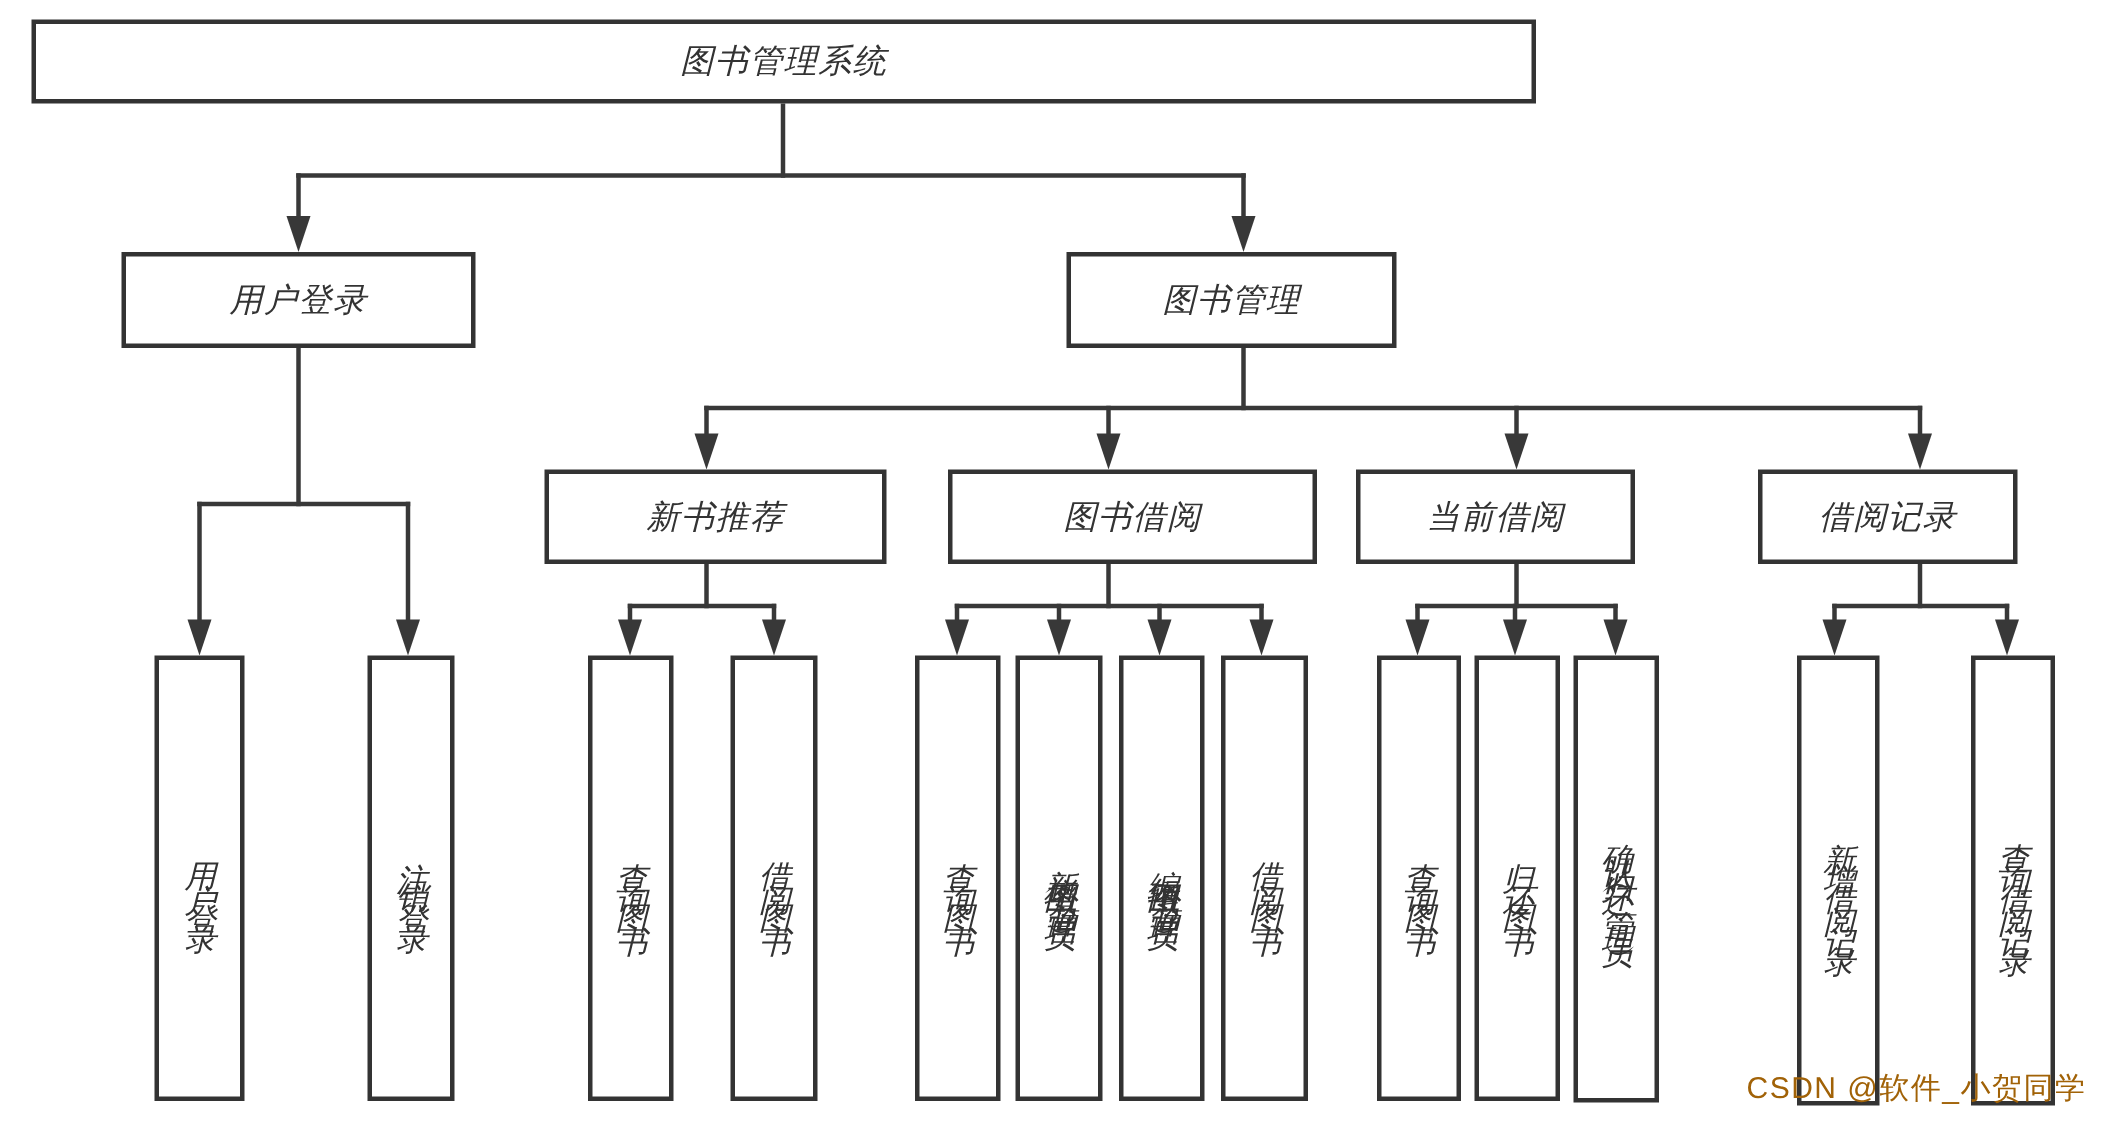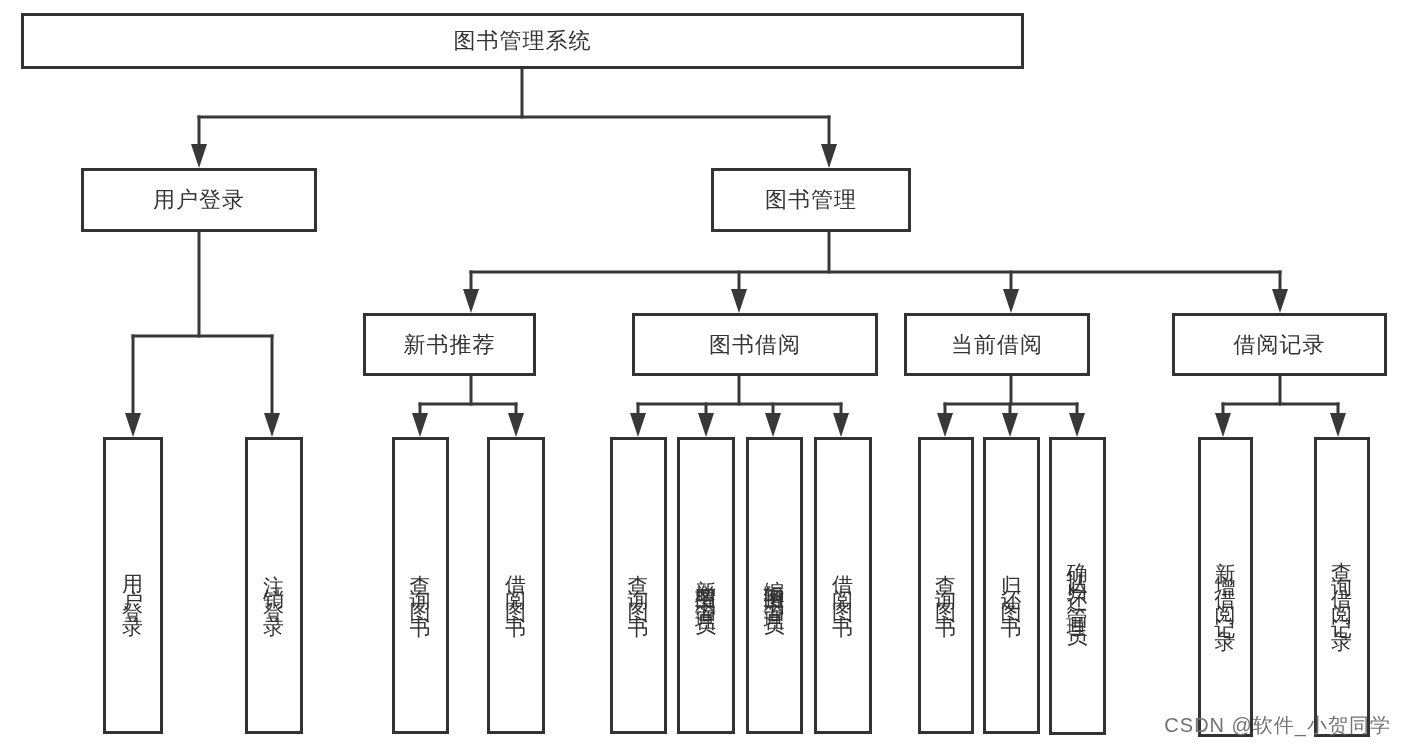--- a/index.html
+++ b/index.html
@@ -5,32 +5,32 @@
   html,body { margin:0; padding:0; background:#ffffff; }
   .canvas {
     position:relative; width:1405px; height:747px; background:#ffffff;
     font-family:"Liberation Sans","DejaVu Sans",sans-serif;
     color:#333333; overflow:hidden;
   }
   svg.connectors { position:absolute; left:0; top:0; width:1405px; height:747px; }
   .node {
     position:absolute; box-sizing:border-box;
     border:3px solid #333333; background:#ffffff;
-    display:flex; align-items:center; justify-content:center;
+    display:flex; align-items:center; justify-content:center;font-style:italic;
   }
   .node.h span { font-size:22px; letter-spacing:1px; white-space:nowrap; }
   .node.v span {
     writing-mode:vertical-rl; text-orientation:mixed;
     font-size:21px; line-height:1; letter-spacing:14px;
   }
   .node.v.semi span  { letter-spacing:9px; }
   .node.v.tight span { letter-spacing:5px; }
   .watermark {
     position:absolute; right:14px; bottom:8px;
-    font-size:20px; color:#737373; letter-spacing:1px; white-space:nowrap;
+    font-size:20px; color:#a16207; letter-spacing:1px; white-space:nowrap;
   }
 </style>
 </head>
 <body>
 
 <div class="canvas">
 
   <svg class="connectors" viewBox="0 0 1405 747" xmlns="http://www.w3.org/2000/svg">
     <g stroke="#383838" stroke-width="3" stroke-linecap="square" fill="none">
 
@@ -97,34 +97,34 @@
     </g>
   </svg>
 
   <div class="node h" style="left:21px;top:13px;width:1003px;height:56px">
     <span>图书管理系统</span>
   </div>
 
   <div class="node h" style="left:81px;top:168px;width:236px;height:64px">
     <span>用户登录</span>
   </div>
-  <div class="node h" style="left:711px;top:168px;width:200px;height:64px">
+  <div class="node h" style="left:711px;top:168px;width:220px;height:64px">
     <span>图书管理</span>
   </div>
 
-  <div class="node h" style="left:363px;top:313px;width:173px;height:63px">
+  <div class="node h" style="left:363px;top:313px;width:228px;height:63px">
     <span>新书推荐</span>
   </div>
   <div class="node h" style="left:632px;top:313px;width:246px;height:63px">
     <span>图书借阅</span>
   </div>
   <div class="node h" style="left:904px;top:313px;width:186px;height:63px">
     <span>当前借阅</span>
   </div>
-  <div class="node h" style="left:1172px;top:313px;width:215px;height:63px">
+  <div class="node h" style="left:1172px;top:313px;width:173px;height:63px">
     <span>借阅记录</span>
   </div>
 
   <div class="node v" style="left:103px;top:437px;width:60px;height:297px">
     <span>用户登录</span>
   </div>
   <div class="node v" style="left:245px;top:437px;width:58px;height:297px">
     <span>注销登录</span>
   </div>
 

